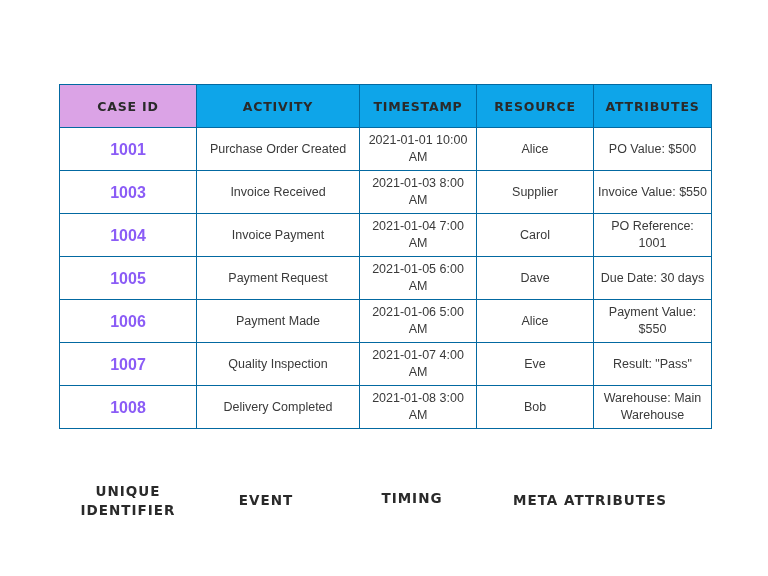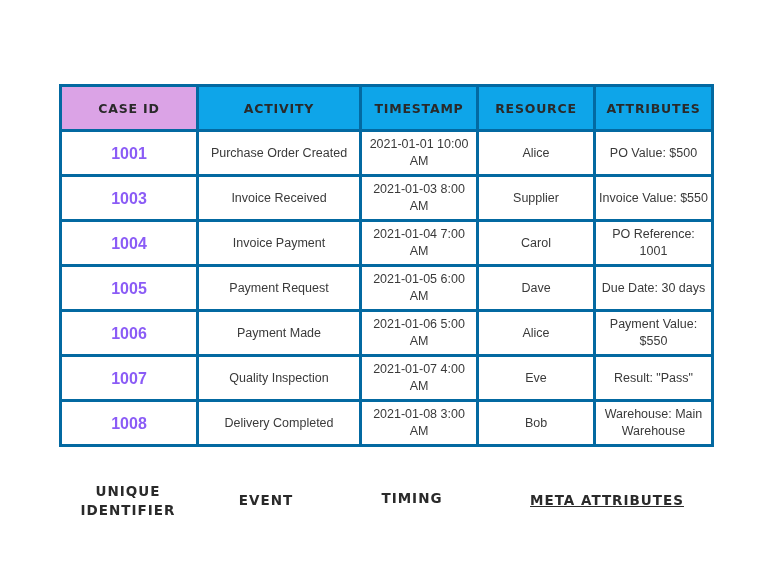--- a/index.html
+++ b/index.html
@@ -1,20 +1,20 @@
 <!DOCTYPE html>
 <html><head>
   <meta charset="utf-8">
   <style>
     html, body { margin: 0; padding: 0; background: #ffffff; }
     body { width: 768px; height: 576px; position: relative; overflow: hidden; font-family: "Liberation Sans", sans-serif; color: #333; }
     .wrap { position: absolute; left: 59px; top: 84px; width: 652px; }
     table { border-collapse: collapse; width: 652px; table-layout: fixed; }
     col.c1 { width: 137px; } col.c2 { width: 163px; } col.c3 { width: 117px; } col.c4 { width: 117px; } col.c5 { width: 118px; }
-    th, td { border: 3px solid #0369a1; text-align: center; vertical-align: middle; padding: 0 2px; }
+    th, td { border: 1px solid #0369a1; text-align: center; vertical-align: middle; padding: 0 2px; }
     th { height: 42px; font-family: "DejaVu Sans", sans-serif; font-weight: bold; font-size: 12.5px; letter-spacing: 0.8px; color: #2a2a2a; }
     th.pink { background: #dba3e6; }
     th.cyan { background: #0ea5e9; }
     td { height: 42px; font-size: 12.5px; line-height: 17px; color: #3a3a3a; }
     td.id { font-weight: bold; color: #8b5cf6; font-size: 16px; }
     .foot { position: absolute; top: 482px; font-family: "DejaVu Sans", sans-serif; font-weight: bold; font-size: 13.5px; letter-spacing: 1px; color: #2a2a2a; text-align: center; line-height: 19px; }
   </style>
 </head>
 <body>
 
@@ -89,13 +89,13 @@
     </tbody>
   </table>
 </div>
 
 <div class="foot" style="left:72px; width:112px;">
   <div>UNIQUE</div>
   <div>IDENTIFIER</div>
 </div>
 <div class="foot" style="left:216px; width:100px; top:491px;">EVENT</div>
 <div class="foot" style="left:362px; width:100px; top:489px;">TIMING</div>
-<div class="foot" style="left:522px; width:170px; top:491px;text-decoration:underline;">META ATTRIBUTES</div>
+<div class="foot" style="left:505px; width:170px; top:491px;">META ATTRIBUTES</div>
 
 </body></html>

